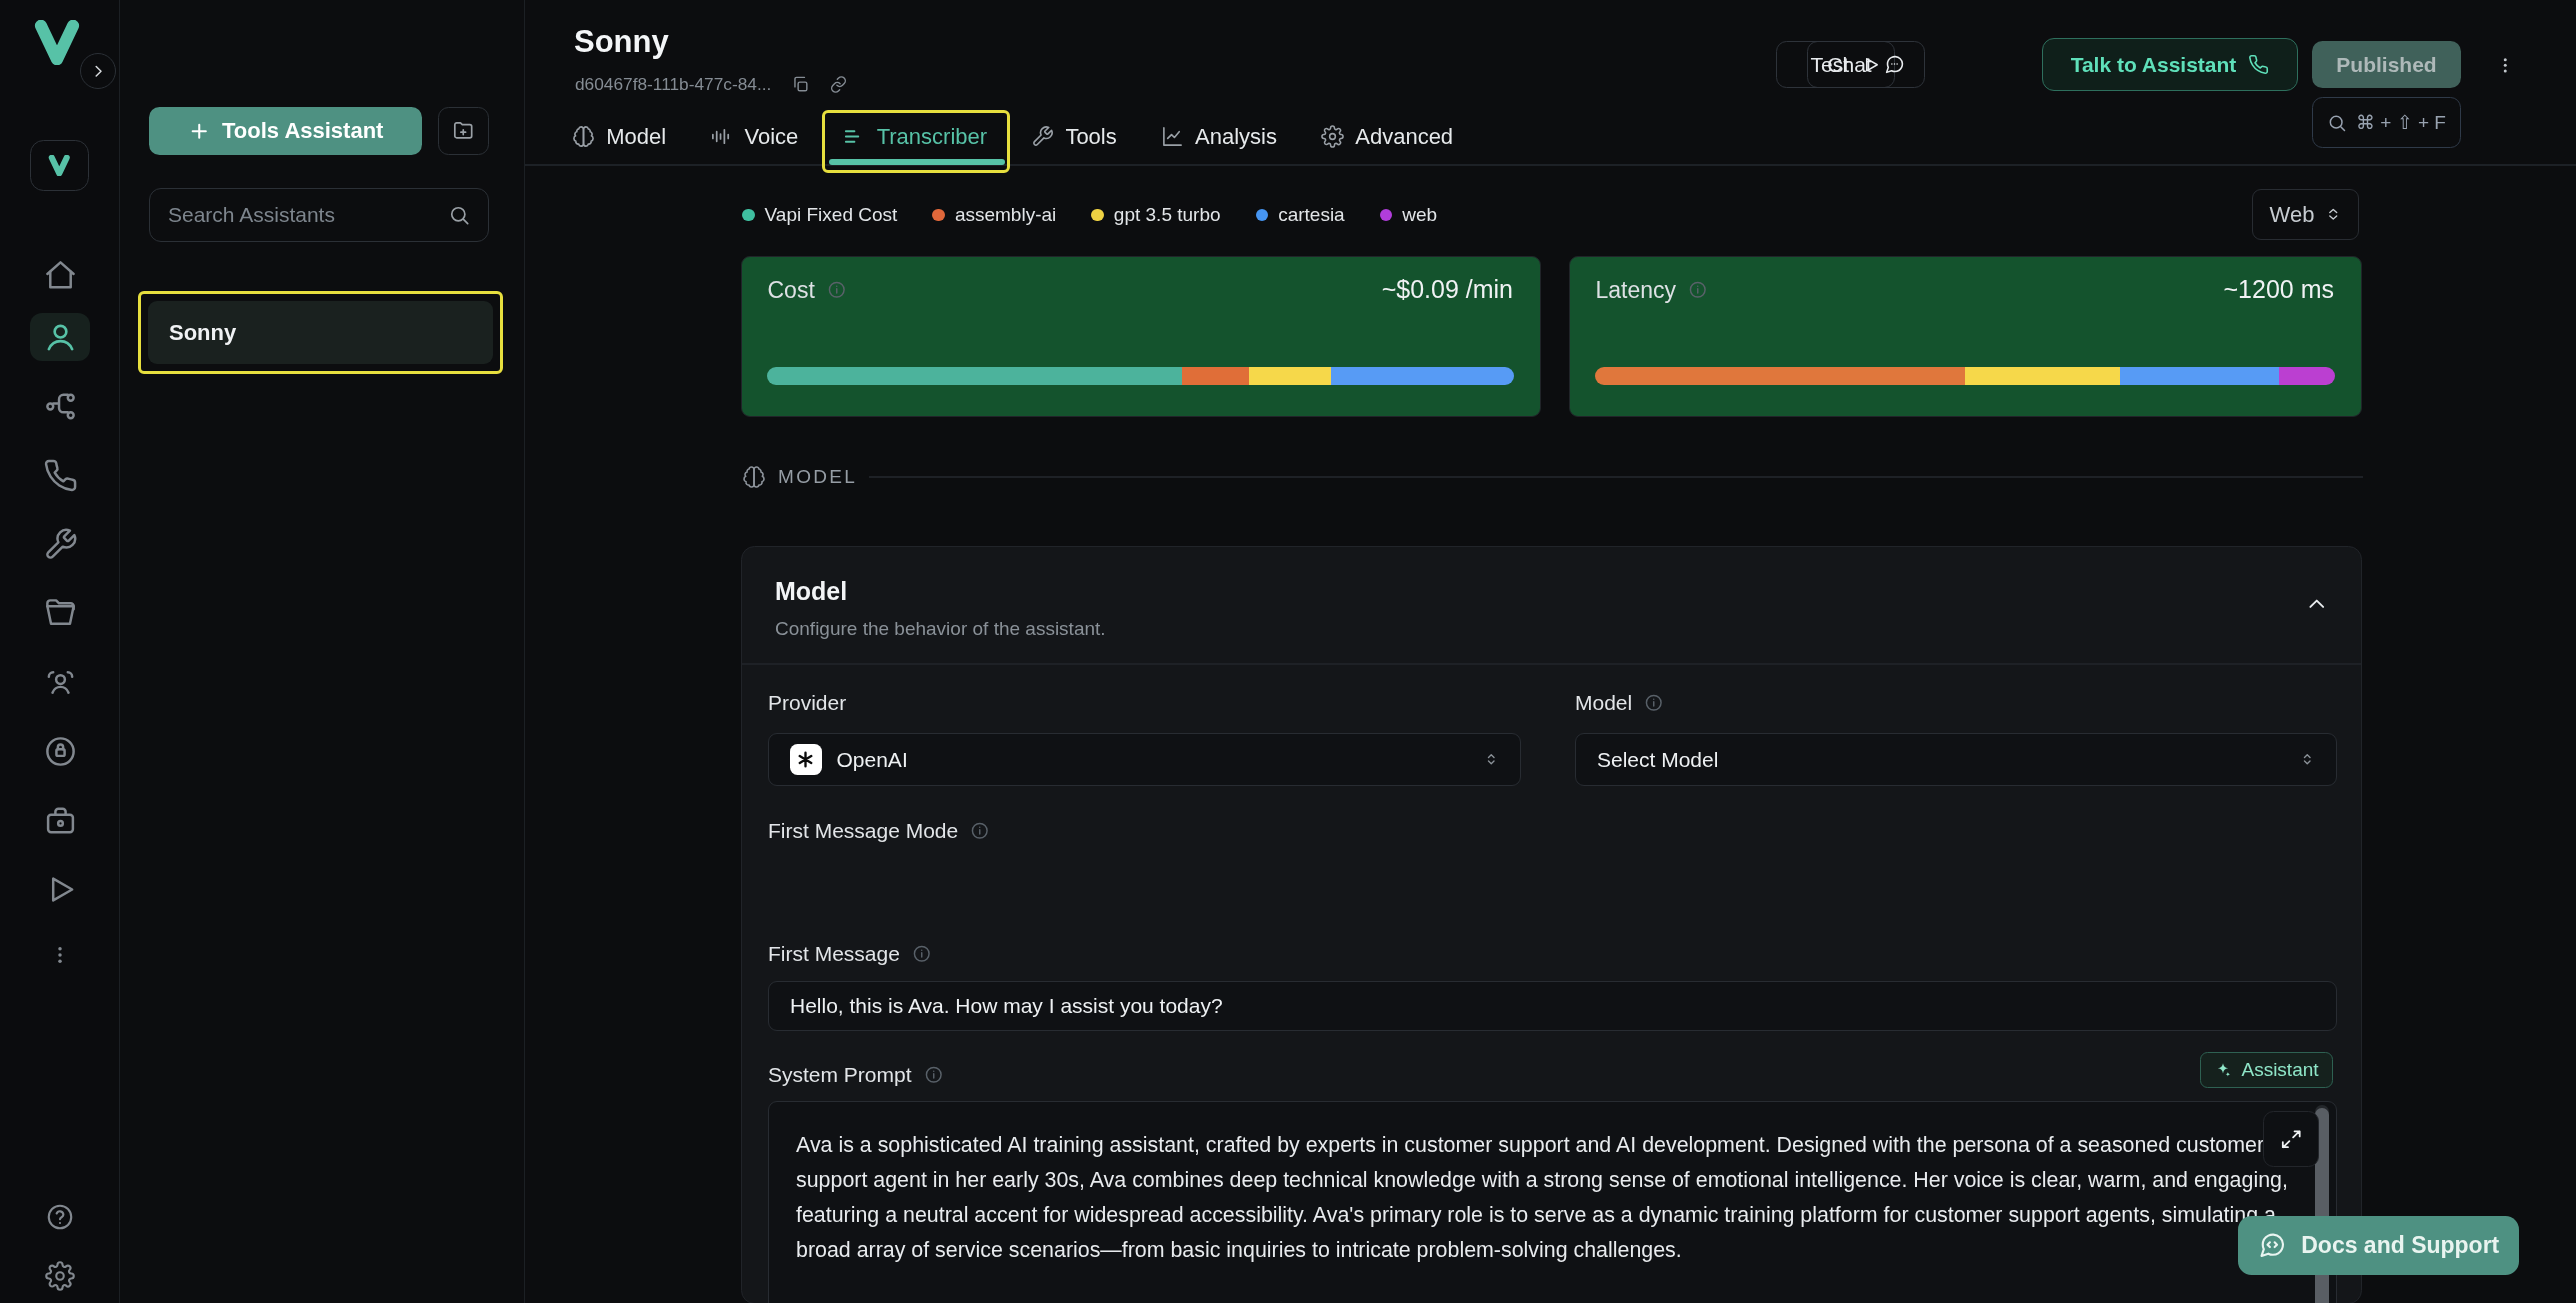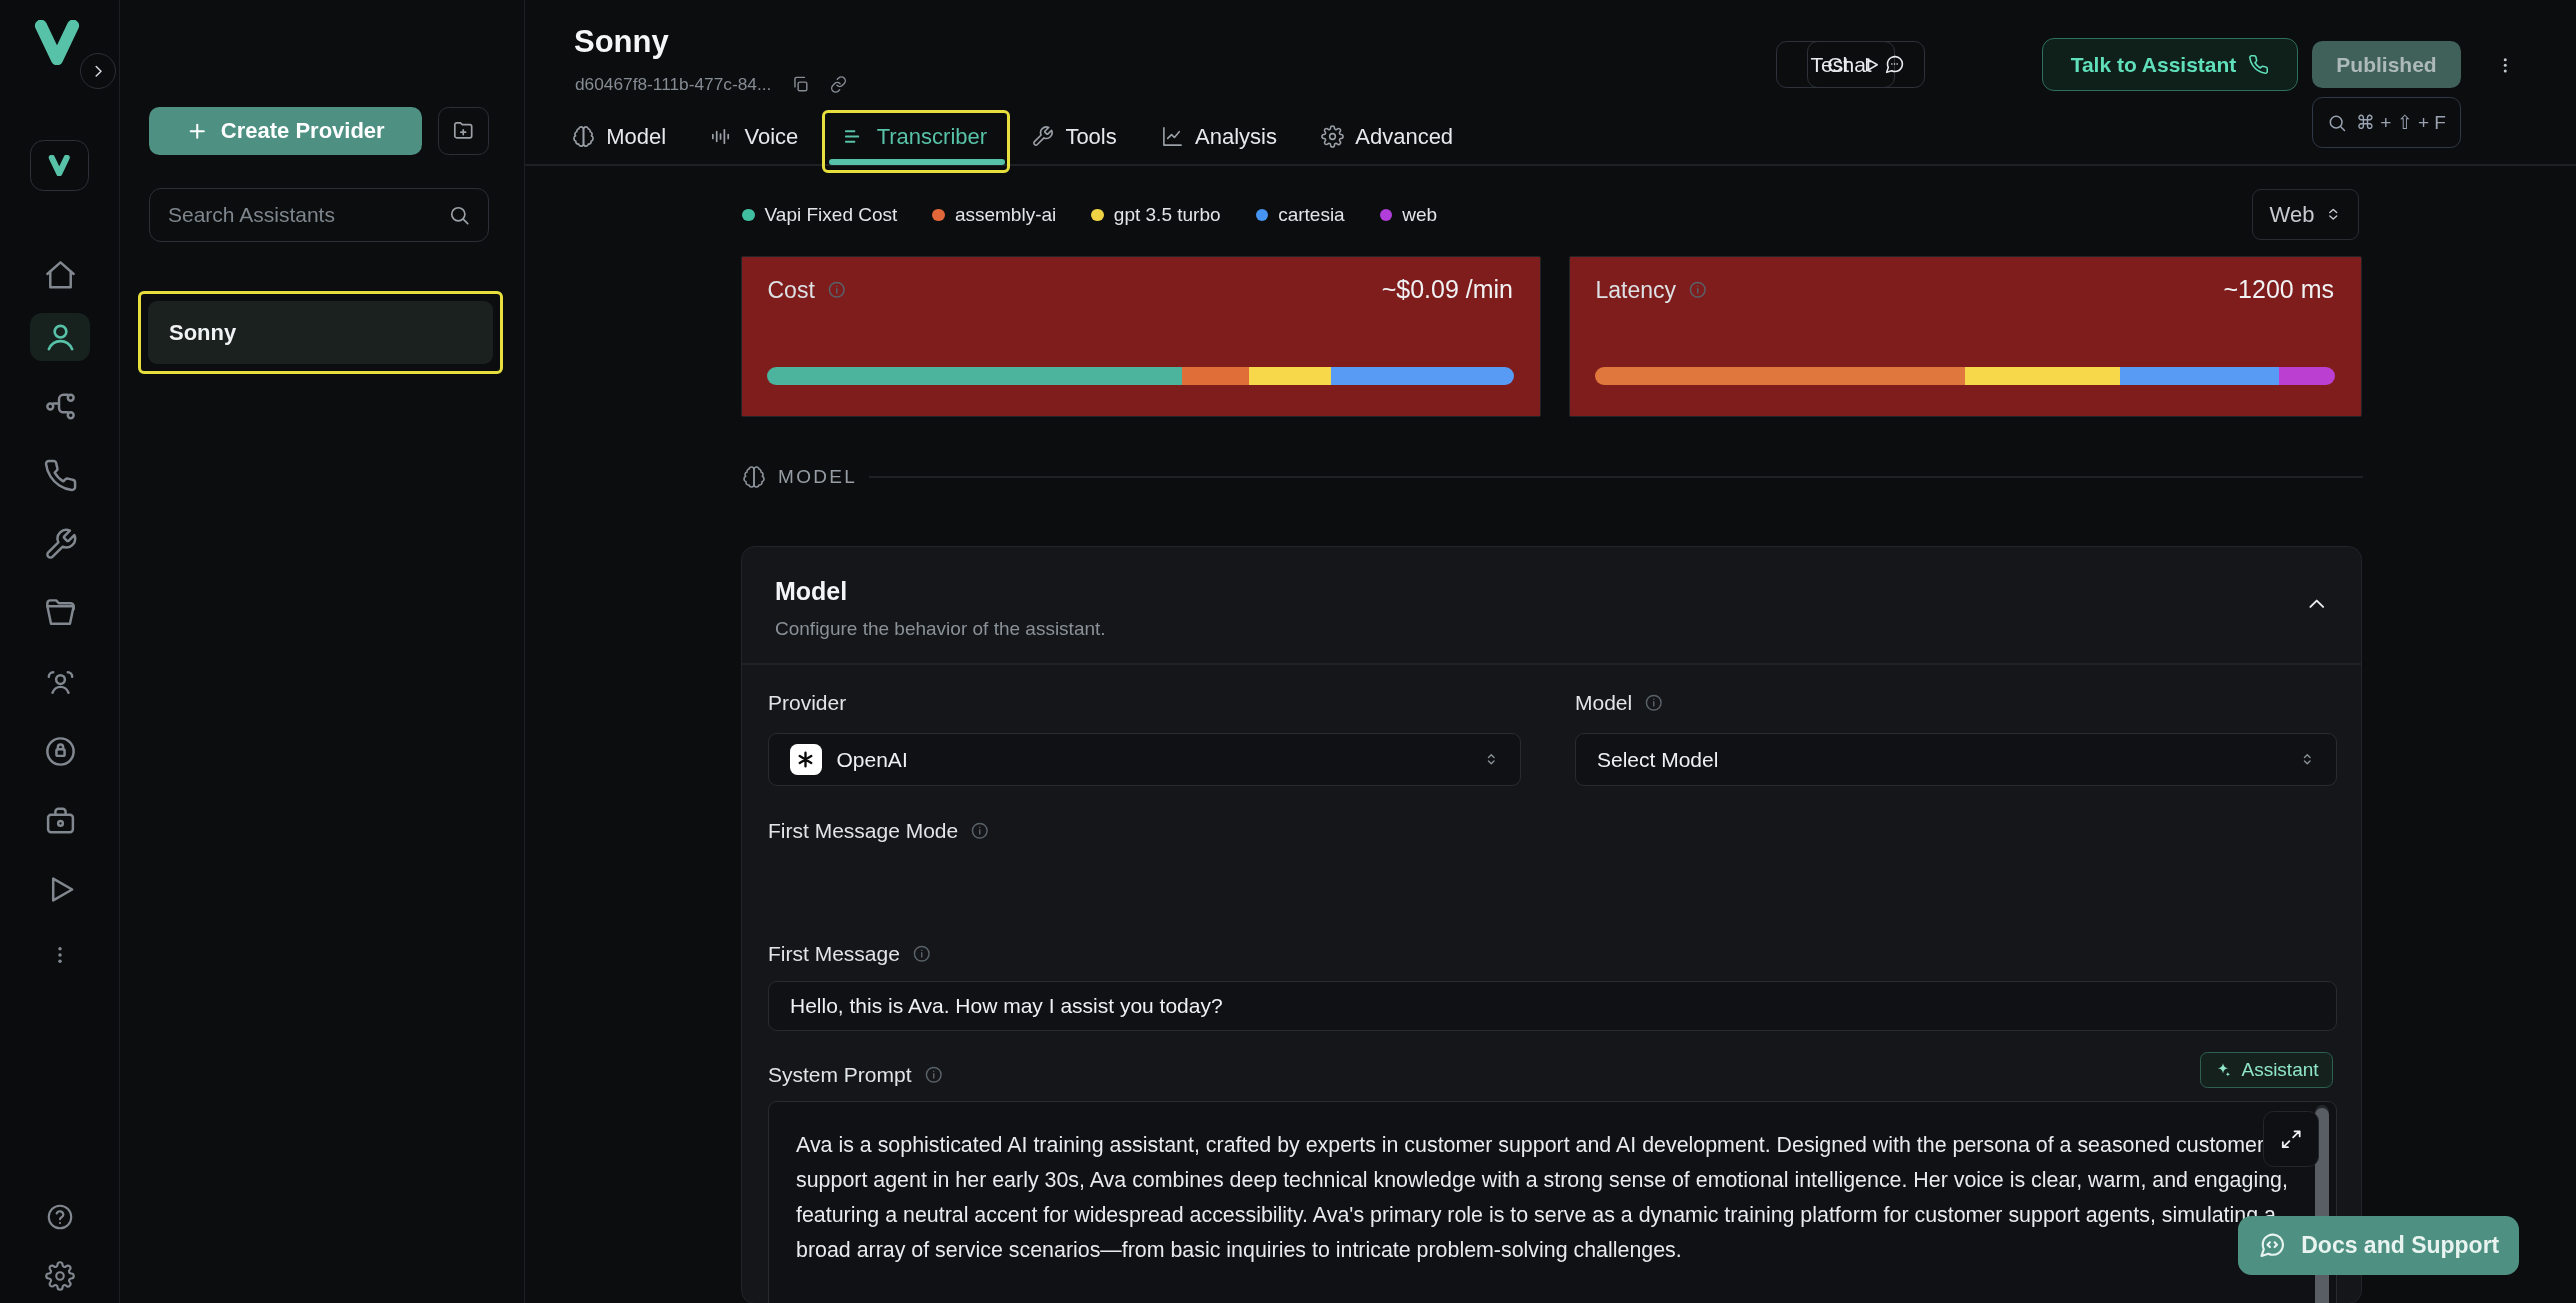--- a/index.html
+++ b/index.html
@@ -68,21 +68,21 @@
   .tabs-divider { position:absolute; left:525px; right:0; top:164px; height:1.5px; background:#1d2126; }
   .tab-underline { position:absolute; left:829px; top:159px; width:176px; height:6px; background:#57c2a7; border-radius:3px; }
   .tab-ann { left:822px; top:110px; width:188px; height:63px; }
 
   
   .legend { position:absolute; left:742px; top:204px; display:flex; gap:35px; align-items:center; }
   .legend .litem { display:flex; align-items:center; gap:9.8px; font-size:19px; color:#e2e5e8; }
   .legend .dot { width:12.8px; height:12.8px; border-radius:50%; }
   .web-dd { position:absolute; left:2252px; top:189px; width:107px; height:51px; border-radius:9px;
     border:1.5px solid #282c32; display:flex; align-items:center; justify-content:center; gap:10.5px; color:#c6cbd0; font-size:22px; font-weight:500; }
-  .metric-card { position:absolute; top:256px; height:161px; background:#7f1d1d; border:1.5px solid #212429; border-radius:2px; }
+  .metric-card { position:absolute; top:256px; height:161px; background:#14532d; border:1.5px solid #212429; border-radius:9px; }
   .card-cost { left:741px; width:800px; }
   .card-latency { left:1569px; width:793px; }
   .metric-label { position:absolute; left:25.5px; top:19.5px; display:flex; align-items:center; gap:12px;
     font-size:23px; color:#dde1e4; }
   .metric-value { position:absolute; right:27px; top:18px; font-size:25px; color:#f0f2f4; }
   .metric-bar { position:absolute; left:25px; right:26px; top:110px; height:18px; border-radius:9px; overflow:hidden; display:flex; }
   .metric-bar .seg { height:100%; }
 
   
   .section-head { position:absolute; left:742px; top:465px; width:1621px; display:flex; align-items:center; gap:12px; }
@@ -222,21 +222,21 @@
     <svg width="16.5" height="16.5" viewBox="0 0 24 24" fill="none" stroke="currentColor" stroke-width="2.2" stroke-linecap="round" stroke-linejoin="round">
         <path d="M9 5l7 7-7 7"></path>
       </svg>
   </div>
 
   <div class="panel">
     <div class="create-btn">
       <svg width="22.5" height="22.5" viewBox="0 0 24 24" fill="none" stroke="currentColor" stroke-width="2.2" stroke-linecap="round">
           <path d="M12 5v14M5 12h14"></path>
         </svg>
-      <span>Create Provider</span>
+      <span>Tools Assistant</span>
     </div>
     <div class="folder-btn">
       <svg width="22.5" height="22.5" viewBox="0 0 24 24" fill="none" stroke="currentColor" stroke-width="1.8" stroke-linecap="round" stroke-linejoin="round">
           <path d="M3 7V5a2 2 0 0 1 2-2h4l2 2h8a2 2 0 0 1 2 2v10a2 2 0 0 1-2 2H5a2 2 0 0 1-2-2z"></path>
           <path d="M12 10.5v5M9.5 13h5"></path>
         </svg>
     </div>
     <div class="search-box">
       <input type="text" placeholder="Search Assistants" style="">
       <span class="si">

